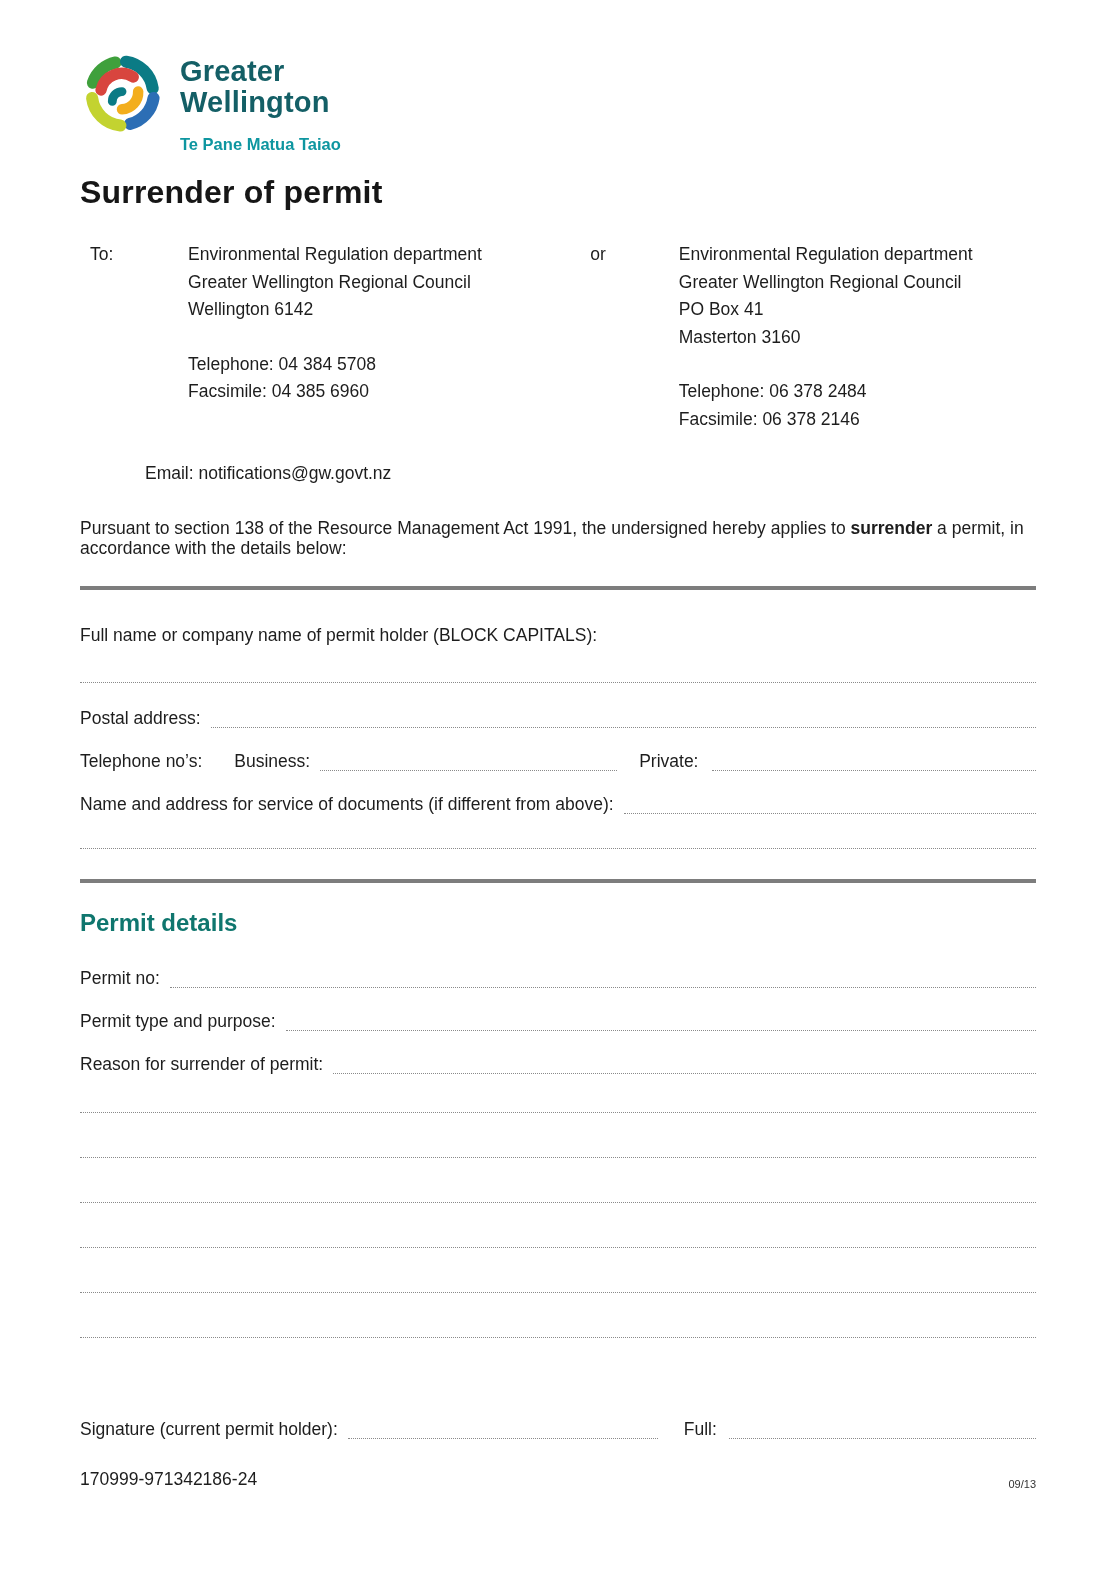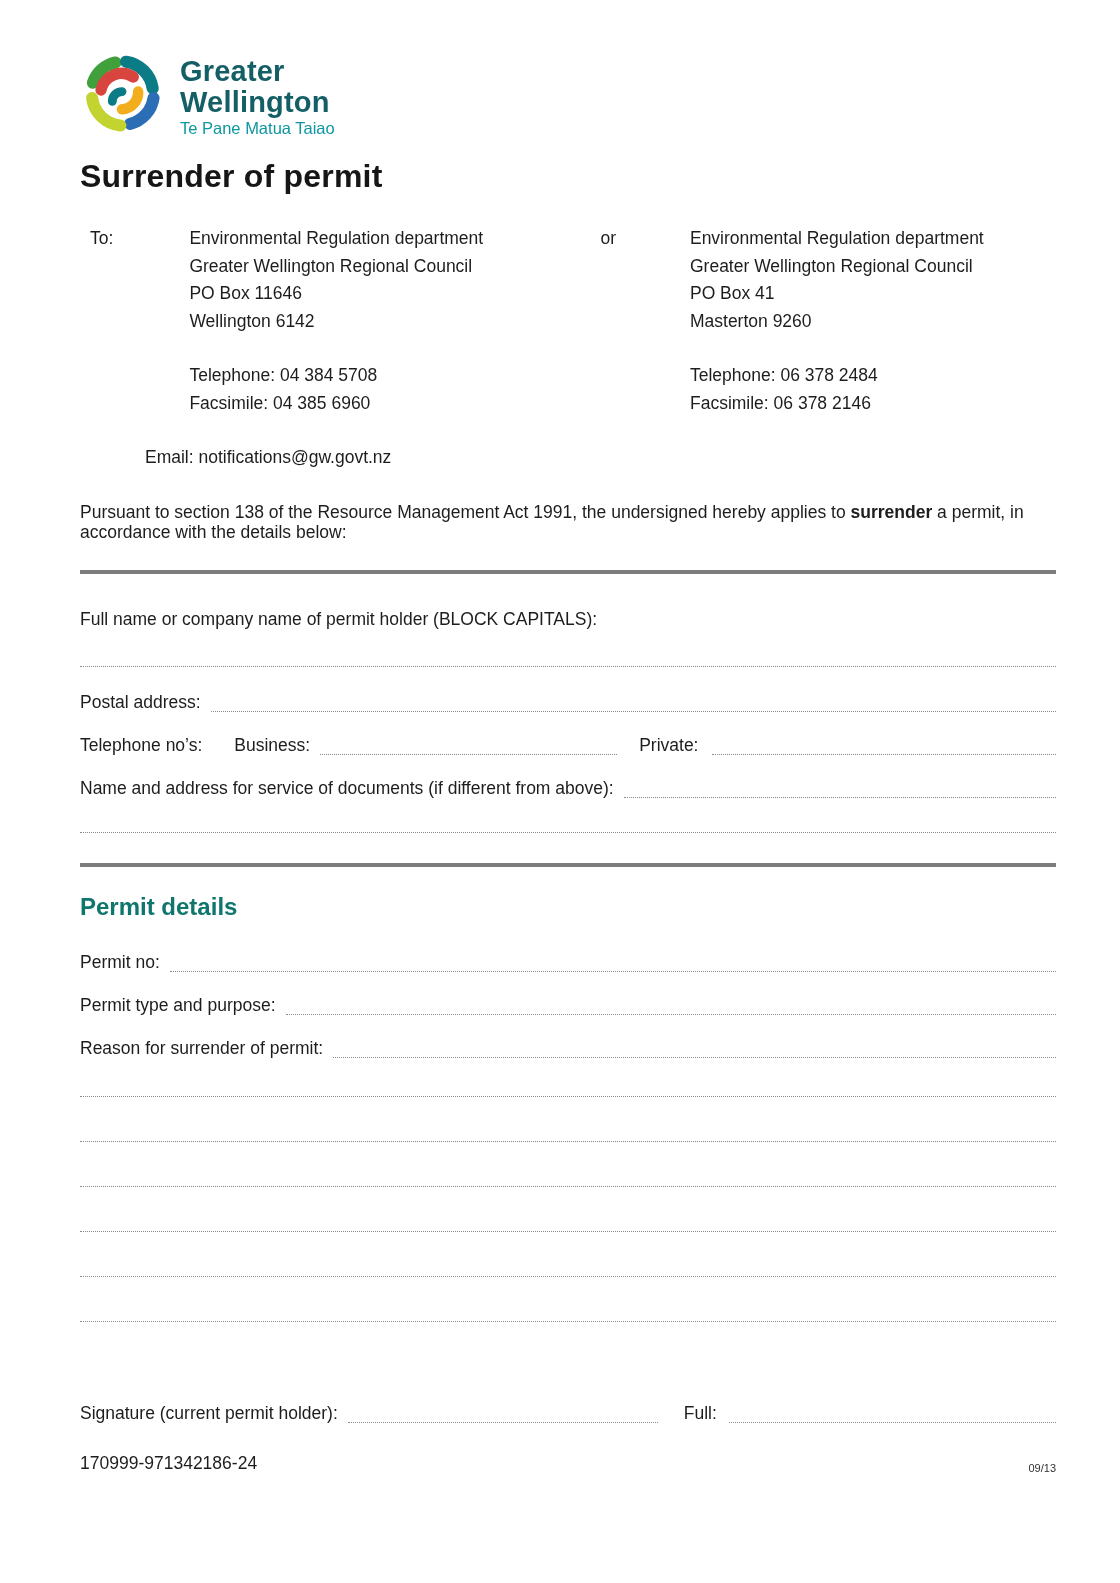--- a/index.html
+++ b/index.html
@@ -5,31 +5,31 @@
   * { margin:0; padding:0; box-sizing:border-box; }
   html,body { background:#ffffff; }
   body {
     font-family:"Liberation Sans", sans-serif;
     color:#1d1d1d;
     -webkit-font-smoothing:antialiased;
   }
   .page {
     width:1120px; height:1583px;
     background:#ffffff;
-    padding:52px 64px 0 80px;
+    padding:52px 84px 0 80px;
     overflow:hidden;
     position:relative;
   }
 
   
   .logo-row { display:flex; align-items:flex-start; gap:16px; }
   .logo-mark { width:84px; height:84px; flex:0 0 auto; }
   .logo-text { padding-top:4px; }
   .logo-name { font-size:29px; font-weight:bold; color:#145F66; line-height:31px; letter-spacing:0.2px; }
-  .logo-tagline { font-size:16.5px; font-weight:normal; color:#0E96A0; margin-top:1px; }
+  .logo-tagline { font-size:16.5px; font-weight:bold; color:#0E96A0; margin-top:17px; }
 
   
   .doc-title { font-size:32px; font-weight:bold; color:#161616; margin-top:20px; letter-spacing:0.2px; }
 
   
   .to-block { display:flex; margin-top:30px; font-size:17.5px; line-height:27.5px;gap:45px; }
   .to-label { width:65px; padding-left:10px; }
   .office { width:370px; }
   .or-label { width:45px; }
   .office .contact { margin-top:27px; }
@@ -97,35 +97,34 @@
   </div>
 
   <h1 class="doc-title">Surrender of permit</h1>
 
   <div class="to-block">
     <div class="to-label">To:</div>
 
     <div class="office">
       <div>Environmental Regulation department</div>
       <div>Greater Wellington Regional Council</div>
-      <div>PO Box 11646</div>
       <div>Wellington 6142</div>
       <div class="contact">
         <div>Telephone: 04 384 5708</div>
         <div>Facsimile: 04 385 6960</div>
       </div>
     </div>
 
     <div class="or-label">or</div>
 
     <div class="office">
       <div>Environmental Regulation department</div>
       <div>Greater Wellington Regional Council</div>
       <div>PO Box 41</div>
-      <div>Masterton 9260</div>
+      <div>Masterton 3160</div>
       <div class="contact">
         <div>Telephone: 06 378 2484</div>
         <div>Facsimile: 06 378 2146</div>
       </div>
     </div>
   </div>
 
   <div class="email-line">Email: notifications@gw.govt.nz</div>
 
   <p class="intro"><span>Pursuant to section 138 of the Resource Management Act 1991, the undersigned hereby applies to</span> <strong>surrender</strong><span> a permit, in accordance with the details below:</span></p>

